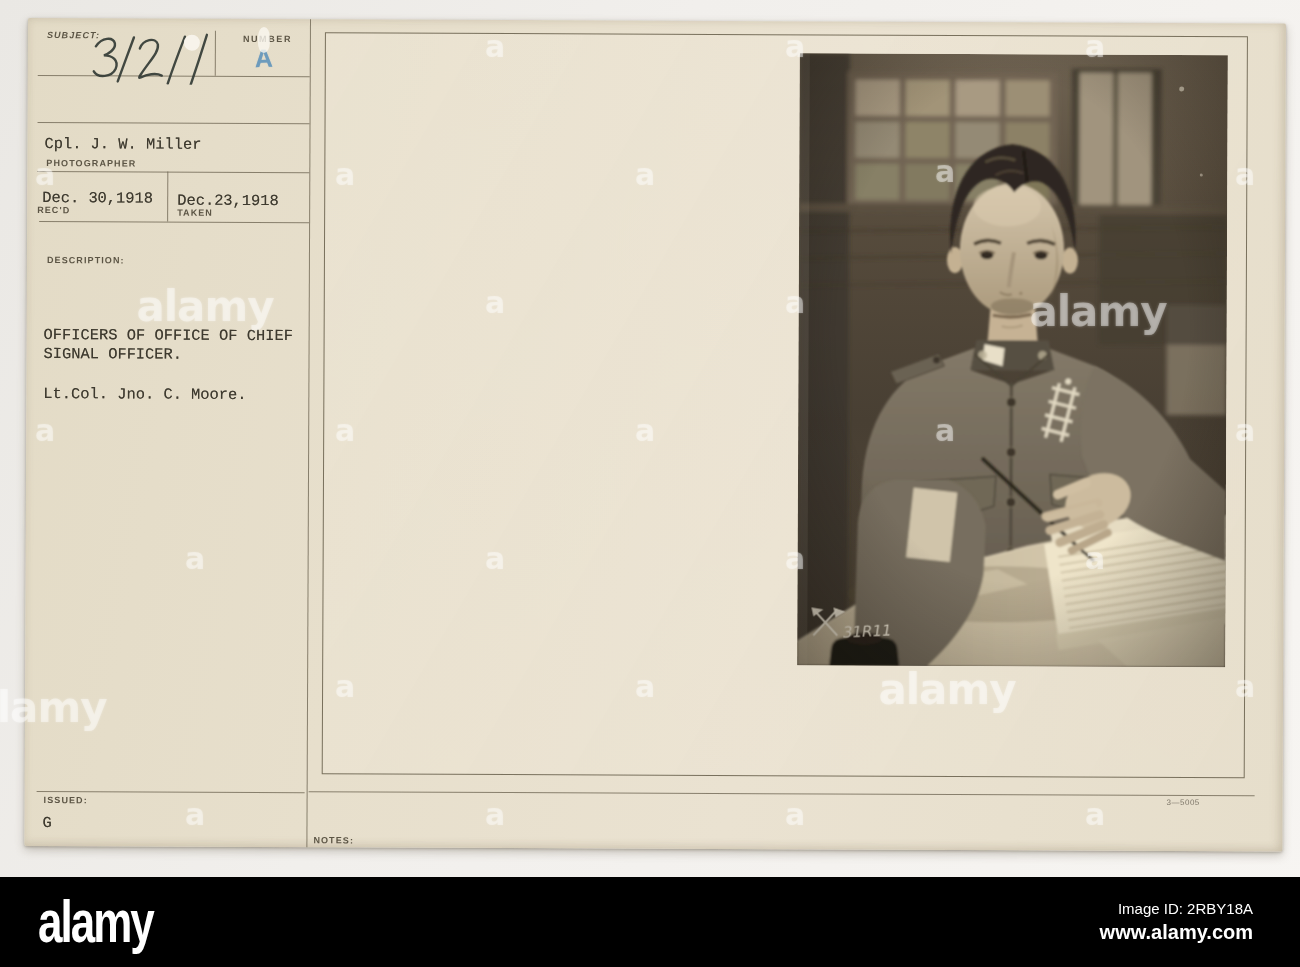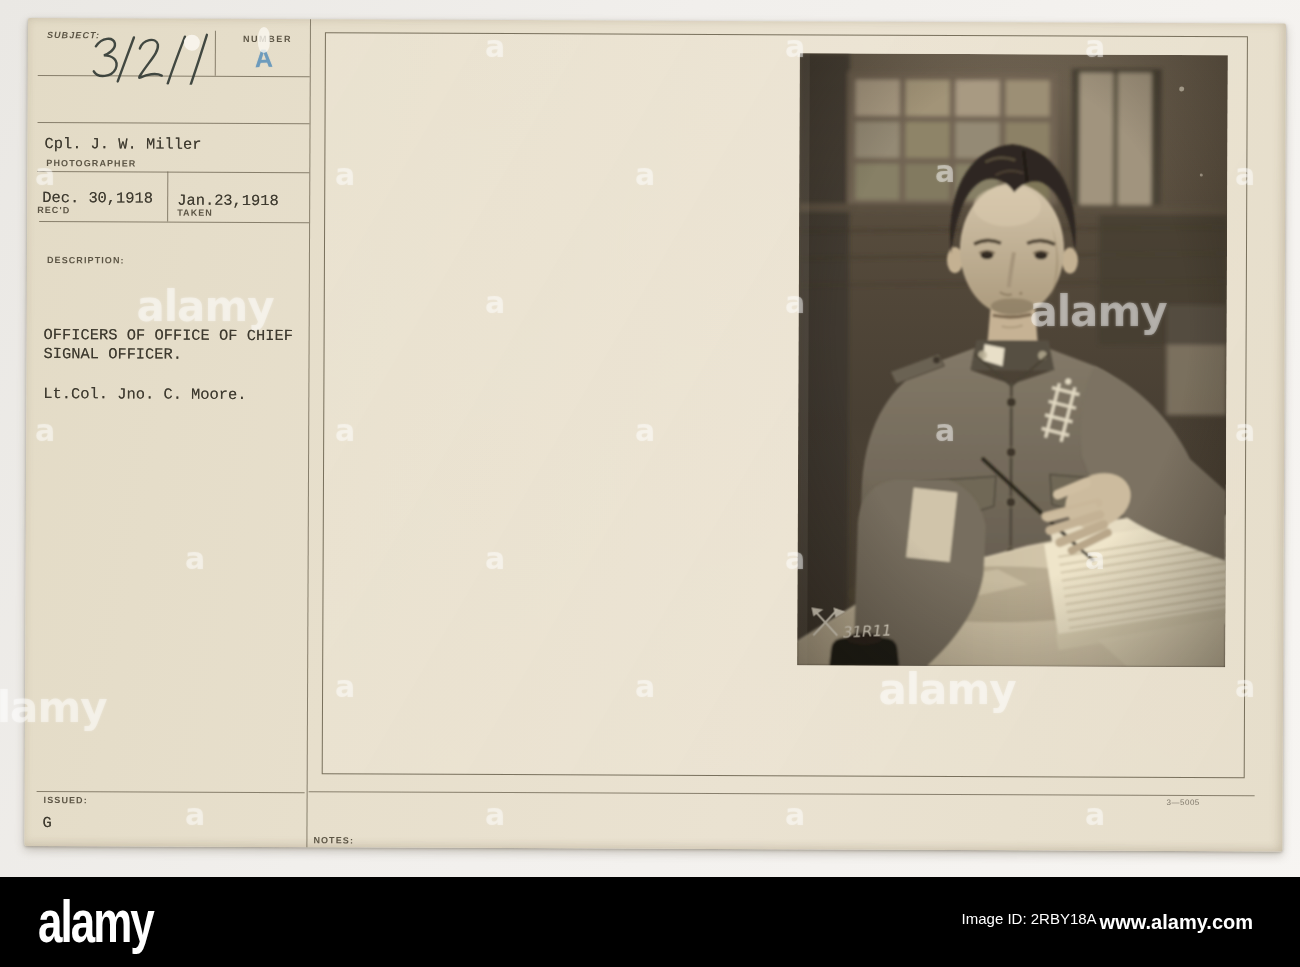--- a/index.html
+++ b/index.html
@@ -30,21 +30,21 @@
   .wm-layer{position:absolute;inset:0;pointer-events:none;}
   .wm-a{position:absolute;transform:translate(-50%,-50%);font:700 30px/1 "DejaVu Sans",sans-serif;
         color:rgba(255,255,255,.38);text-shadow:0 0 2px rgba(255,255,255,.25);}
   .wm-word{position:absolute;transform:translate(-50%,-50%);font:700 42px/1 "DejaVu Sans",sans-serif;
         letter-spacing:-1px;color:rgba(255,255,255,.42);text-shadow:0 0 3px rgba(255,255,255,.3);}
   
   .footer{position:absolute;left:0;top:877px;width:1300px;height:90px;background:#000;
           display:flex;align-items:center;justify-content:space-between;}
   .footer-logo{margin-left:38px;font:700 44px/90px "Liberation Sans",sans-serif;color:#fff;
                letter-spacing:-2px;transform:scaleY(1.35);transform-origin:center;}
-  .footer-right{margin-right:47px;text-align:right;color:#fff;display:flex;flex-direction:row;gap:3px;}
+  .footer-right{margin-right:47px;text-align:right;color:#fff;display:flex;flex-direction:column;gap:3px;}
   .footer-id{font:400 15px/1.1 "Liberation Sans",sans-serif;}
   .footer-url{font:700 20px/1.1 "Liberation Sans",sans-serif;}
   .photo-svg{position:absolute;left:772px;top:32px;}
 </style>
 </head>
 <body>
 
 <div class="scene">
 
   <div class="card">
@@ -73,21 +73,21 @@
     </svg>
     <div class="lbl" style="left:215px;top:16px;letter-spacing:1.6px;">NUMBER</div>
     <div class="stamp-a" style="left:227px;top:27px;">A</div>
     <div class="smudge" style="left:230px;top:8px;width:12px;height:26px;"></div>
 
     <div class="typed" style="left:17px;top:117px;">Cpl. J. W. Miller</div>
     <div class="lbl" style="left:19px;top:141px;">PHOTOGRAPHER</div>
 
     <div class="typed" style="left:15px;top:171px;">Dec. 30,1918</div>
     <div class="lbl" style="left:10px;top:188px;">REC'D</div>
-    <div class="typed" style="left:150px;top:173px;">Jan.23,1918</div>
+    <div class="typed" style="left:150px;top:173px;">Dec.23,1918</div>
     <div class="lbl" style="left:150px;top:190px;">TAKEN</div>
 
     <div class="lbl" style="left:20px;top:238px;">DESCRIPTION:</div>
     <div class="typed" style="left:17px;top:308px;white-space:pre-line;">OFFICERS OF OFFICE OF CHIEF
 SIGNAL OFFICER.</div>
     <div class="typed" style="left:17px;top:367px;">Lt.Col. Jno. C. Moore.</div>
 
 
     <div class="lbl" style="left:19px;top:778px;">ISSUED:</div>
     <div class="typed" style="left:18px;top:796px;">G</div>

